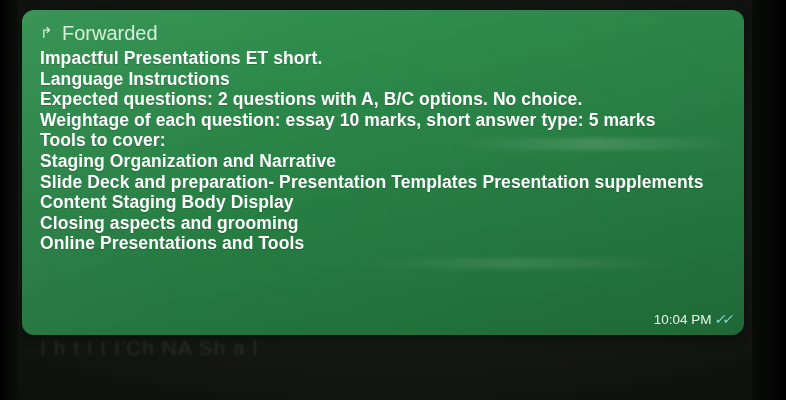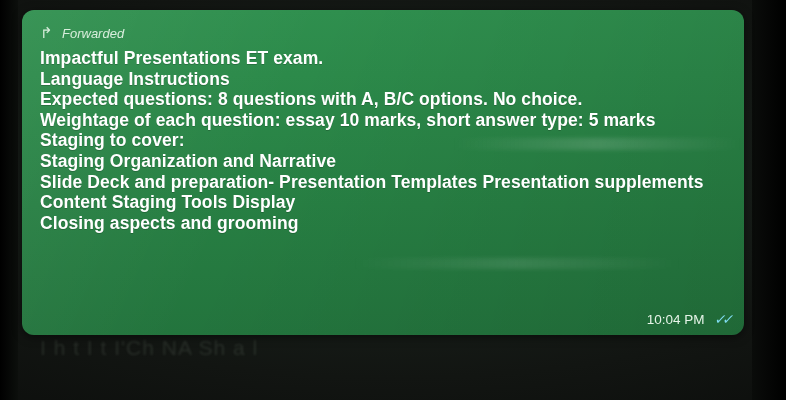--- a/index.html
+++ b/index.html
@@ -86,42 +86,41 @@
   #forwarded .fwd-icon {
     display: inline-block;
     width: 15px;
     height: 15px;
     line-height: 15px;
     color: #d5ecd9;
     font-size: 15px;
     transform: translateY(-1px);
   }
   #forwarded .fwd-label {
-    font-style: italic;
-    font-size: 13px;
+    font-size: 20px;
     color: #d8eedc;
     font-family: "Liberation Sans", sans-serif;
   }
   .msg-line {
     color: #ffffff;
     font-size: 17.5px;
     line-height: 20.6px;
     font-weight: bold;
     letter-spacing: 0.1px;
     white-space: nowrap;
     font-family: "Liberation Sans", sans-serif;
     text-shadow: 0 1px 0 rgba(0,0,0,0.18);
   }
   #meta {
     position: absolute;
     right: 14px;
     bottom: 8px;
     display: flex;
     align-items: center;
-    gap: 10px;
+    gap: 3px;
     z-index: 3;
   }
   #timestamp {
     font-size: 13.5px;
     color: #e6f4e8;
     font-family: "Liberation Sans", sans-serif;
   }
   #ticks {
     font-size: 14px;
     color: #7fdcf0;
@@ -157,29 +156,30 @@
   <div id="ghost-text">I h t  I  t   I'Ch  NA  Sh  a  l</div>
 
   <div id="bubble">
     <div class="bubble-inner">
 
       <div id="forwarded">
         <span class="fwd-icon">↱</span>
         <span class="fwd-label">Forwarded</span>
       </div>
 
-      <div class="msg-line">Impactful Presentations ET exam.</div>
+      <div class="msg-line">Impactful Presentations ET short.</div>
       <div class="msg-line">Language Instructions</div>
-      <div class="msg-line">Expected questions: 8 questions with A, B/C options. No choice.</div>
+      <div class="msg-line">Expected questions: 2 questions with A, B/C options. No choice.</div>
       <div class="msg-line">Weightage of each question: essay 10 marks, short answer type: 5 marks</div>
-      <div class="msg-line">Staging to cover:</div>
+      <div class="msg-line">Tools to cover:</div>
       <div class="msg-line">Staging Organization and Narrative</div>
       <div class="msg-line">Slide Deck and preparation- Presentation Templates Presentation supplements</div>
-      <div class="msg-line">Content Staging Tools Display</div>
+      <div class="msg-line">Content Staging Body Display</div>
       <div class="msg-line">Closing aspects and grooming</div>
+      <div class="msg-line">Online Presentations and Tools</div>
     </div>
 
     <div id="meta">
       <span id="timestamp">10:04 PM</span>
       <span id="ticks">✓✓</span>
     </div>
 
     <div class="glare" id="glare1"></div>
     <div class="glare" id="glare2"></div>
   </div>

